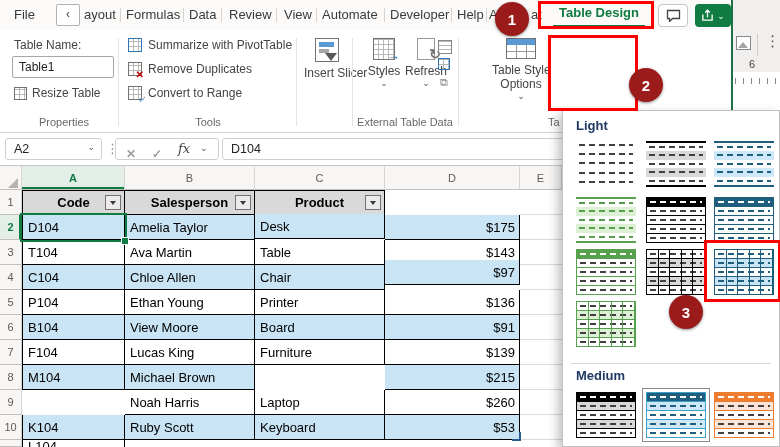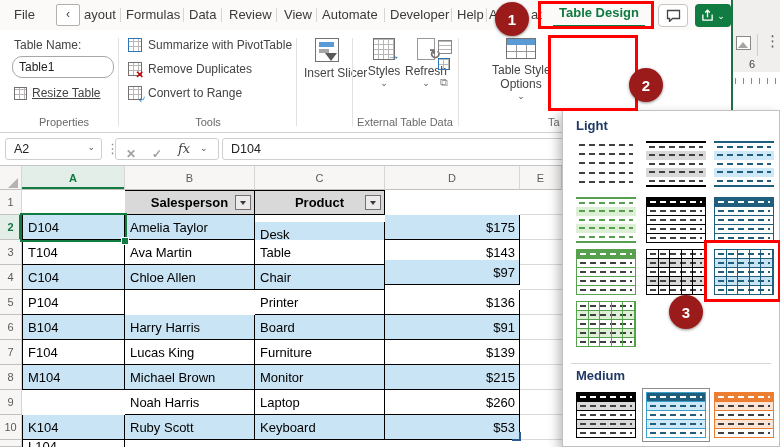--- a/index.html
+++ b/index.html
@@ -15,21 +15,21 @@
               text-align:center;line-height:26px;}
   #tab-design-underline{position:absolute;left:553px;top:25px;width:92px;height:3px;background:#107c41;}
   .winbtn{position:absolute;top:4px;height:23px;border-radius:4px;box-sizing:border-box;}
   #comment-btn{left:658px;width:30px;border:1px solid #c8c6c4;background:#fff;display:flex;align-items:center;justify-content:center;}
   #share-btn{left:695px;width:36px;background:#107c41;color:#fff;display:flex;align-items:center;justify-content:center;gap:3px;}
   
   #ribbon{left:0;top:30px;width:733px;height:103px;background:#ffffff;border-bottom:1px solid #d5d3d1;box-sizing:border-box;}
   .rlabel{position:absolute;font-size:12px;color:#444;white-space:nowrap;}
   .glabel{position:absolute;font-size:11px;color:#6b6967;text-align:center;white-space:nowrap;}
   .vsep{position:absolute;top:8px;width:1px;height:88px;background:#e4e2e0;}
-  #tname-input{position:absolute;left:12px;top:26px;width:94px;height:20px;border:1px solid #a9a7a5;border-radius:10px;
+  #tname-input{position:absolute;left:12px;top:26px;width:94px;height:20px;border:1px solid #a9a7a5;border-radius:2px;
                background:#fff;font-size:12px;color:#222;line-height:20px;padding-left:6px;box-sizing:content-box;}
   .icon-grid{box-sizing:border-box;border:1px solid #767171;background:
       repeating-linear-gradient(0deg,transparent 0 4px,#b9b7b5 4px 5px),
       repeating-linear-gradient(90deg,transparent 0 4px,#b9b7b5 4px 5px);}
   .chev{font-size:9px;color:#555;}
   #quick-btn{position:absolute;left:553px;top:8px;width:80px;height:70px;border:1px solid #8f8d8b;border-radius:3px;background:#fdfdfd;}
   
   #fbar{left:0;top:133px;width:733px;height:33px;background:#fff;border-bottom:1px solid #c8c6c4;box-sizing:border-box;}
   .fbox{position:absolute;top:5px;height:22px;border:1px solid #d1cfcd;border-radius:3px;background:#fff;box-sizing:border-box;}
   .fgly{position:absolute;top:8px;font-size:12px;color:#a19f9d;font-weight:700;}
@@ -109,21 +109,21 @@
       <path d="M2 6 v6 h10 V6 M7 9 V1.5 M4.5 3.8 L7 1.3 L9.5 3.8" fill="none" stroke="#fff" stroke-width="1.4"></path>
     </svg>
     <span class="chev" style="color:#fff">⌄</span>
   </div>
 
   <div id="ribbon" class="abs">
     <div class="rlabel" style="left:14px;top:8px;">Table Name:</div>
     <div id="tname-input">Table1</div>
     <div class="abs" style="left:14px;top:56px;display:flex;align-items:center;gap:5px;">
       <div class="icon-grid" style="width:13px;height:13px;"></div>
-      <span class="rlabel" style="position:static;text-decoration:underline;">Resize Table</span>
+      <span class="rlabel" style="position:static;">Resize Table</span>
     </div>
     <div class="glabel" style="left:14px;top:86px;width:100px;">Properties</div>
     <div class="vsep" style="left:118px;"></div>
 
     <div class="abs" style="left:128px;top:8px;display:flex;align-items:center;gap:6px;">
       <div class="icon-grid" style="width:14px;height:14px;border-color:#2e75b6;"></div>
       <span class="rlabel" style="position:static;">Summarize with PivotTable</span>
     </div>
     <div class="abs" style="left:128px;top:32px;display:flex;align-items:center;gap:6px;">
       <div class="icon-grid" style="width:14px;height:14px;position:relative;">
@@ -202,66 +202,69 @@
   </div>
 
   <div id="sheet" class="abs" style="left:0;top:166px;width:733px;height:281px;">
       <div class="colhdr" style="left: 0px; top: 0px; width: 22px; height: 24px;"></div>
       <div class="colhdr selhdr" style="left: 22px; top: 0px; width: 103px; height: 24px; box-shadow: rgb(16, 124, 65) 0px -2px 0px inset;">A</div>
       <div class="colhdr" style="left: 125px; top: 0px; width: 130px; height: 24px;">B</div>
       <div class="colhdr" style="left: 255px; top: 0px; width: 130px; height: 24px;">C</div>
       <div class="colhdr" style="left: 385px; top: 0px; width: 135px; height: 24px;">D</div>
       <div class="colhdr" style="left: 520px; top: 0px; width: 42px; height: 24px;">E</div>
       <div class="rowhdr" style="left: 0px; top: 24px; width: 22px; height: 25px;">1</div>
+      <div class="tcell hdrcell" style="left: 22px; top: 24px; width: 103px; height: 25px; border-left: 1px solid rgb(0, 0, 0); border-top: 1px solid rgb(0, 0, 0); background: rgb(217, 217, 217);">Code<div class="filterbtn">
+          <div class="ftri"></div>
+        </div></div>
       <div class="tcell hdrcell" style="left: 125px; top: 24px; width: 130px; height: 25px; border-top: 1px solid rgb(0, 0, 0); background: rgb(217, 217, 217);">Salesperson<div class="filterbtn">
           <div class="ftri"></div>
         </div></div>
       <div class="tcell hdrcell" style="left: 255px; top: 24px; width: 130px; height: 25px; border-top: 1px solid rgb(0, 0, 0); background: rgb(217, 217, 217);">Product<div class="filterbtn">
           <div class="ftri"></div>
         </div></div>
       <div class="ecell" style="left: 520px; top: 24px; width: 42px; height: 25px;"></div>
       <div class="rowhdr selhdr" style="left: 0px; top: 49px; width: 22px; height: 25px; box-shadow: rgb(16, 124, 65) -2px 0px 0px inset;">2</div>
       <div class="tcell" style="left: 22px; top: 49px; width: 103px; height: 25px; border-left: 1px solid rgb(0, 0, 0); background: rgb(201, 228, 244);">D104</div>
       <div class="tcell" style="left: 125px; top: 49px; width: 130px; height: 25px; background: rgb(201, 228, 244);">Amelia Taylor</div>
-      <div class="tcell" style="left: 255px; top: 56px; width: 130px; height: 25px; background: rgb(201, 228, 244);">Desk</div>
+      <div class="tcell" style="left: 255px; top: 48px; width: 130px; height: 25px; background: rgb(201, 228, 244);">Desk</div>
       <div class="tcell num" style="left: 385px; top: 49px; width: 135px; height: 25px; background: rgb(201, 228, 244);">$175</div>
       <div class="ecell" style="left: 520px; top: 49px; width: 42px; height: 25px;"></div>
       <div class="rowhdr" style="left: 0px; top: 74px; width: 22px; height: 25px;">3</div>
       <div class="tcell" style="left: 22px; top: 74px; width: 103px; height: 25px; border-left: 1px solid rgb(0, 0, 0);">T104</div>
       <div class="tcell" style="left: 125px; top: 74px; width: 130px; height: 25px;">Ava Martin</div>
       <div class="tcell" style="left: 255px; top: 74px; width: 130px; height: 25px;">Table</div>
       <div class="tcell num" style="left: 385px; top: 74px; width: 135px; height: 25px;">$143</div>
       <div class="ecell" style="left: 520px; top: 74px; width: 42px; height: 25px;"></div>
       <div class="rowhdr" style="left: 0px; top: 99px; width: 22px; height: 25px;">4</div>
       <div class="tcell" style="left: 22px; top: 99px; width: 103px; height: 25px; border-left: 1px solid rgb(0, 0, 0); background: rgb(201, 228, 244);">C104</div>
       <div class="tcell" style="left: 125px; top: 99px; width: 130px; height: 25px; background: rgb(201, 228, 244);">Chloe Allen</div>
       <div class="tcell" style="left: 255px; top: 99px; width: 130px; height: 25px; background: rgb(201, 228, 244);">Chair</div>
       <div class="tcell num" style="left: 385px; top: 94px; width: 135px; height: 25px; background: rgb(201, 228, 244);">$97</div>
       <div class="ecell" style="left: 520px; top: 99px; width: 42px; height: 25px;"></div>
       <div class="rowhdr" style="left: 0px; top: 124px; width: 22px; height: 25px;">5</div>
       <div class="tcell" style="left: 22px; top: 124px; width: 103px; height: 25px; border-left: 1px solid rgb(0, 0, 0);">P104</div>
+      <div class="tcell" style="left: 125px; top: 124px; width: 130px; height: 25px;">Ethan Young</div>
       <div class="tcell" style="left: 255px; top: 124px; width: 130px; height: 25px;">Printer</div>
       <div class="tcell num" style="left: 385px; top: 124px; width: 135px; height: 25px;">$136</div>
       <div class="ecell" style="left: 520px; top: 124px; width: 42px; height: 25px;"></div>
       <div class="rowhdr" style="left: 0px; top: 149px; width: 22px; height: 25px;">6</div>
       <div class="tcell" style="left: 22px; top: 149px; width: 103px; height: 25px; border-left: 1px solid rgb(0, 0, 0); background: rgb(201, 228, 244);">B104</div>
-      <div class="tcell" style="left: 125px; top: 149px; width: 130px; height: 25px; background: rgb(201, 228, 244);">Harry Harris</div>
+      <div class="tcell" style="left: 125px; top: 149px; width: 130px; height: 25px; background: rgb(201, 228, 244);">View Moore</div>
       <div class="tcell" style="left: 255px; top: 149px; width: 130px; height: 25px; background: rgb(201, 228, 244);">Board</div>
       <div class="tcell num" style="left: 385px; top: 149px; width: 135px; height: 25px; background: rgb(201, 228, 244);">$91</div>
       <div class="ecell" style="left: 520px; top: 149px; width: 42px; height: 25px;"></div>
       <div class="rowhdr" style="left: 0px; top: 174px; width: 22px; height: 25px;">7</div>
       <div class="tcell" style="left: 22px; top: 174px; width: 103px; height: 25px; border-left: 1px solid rgb(0, 0, 0);">F104</div>
       <div class="tcell" style="left: 125px; top: 174px; width: 130px; height: 25px;">Lucas King</div>
       <div class="tcell" style="left: 255px; top: 174px; width: 130px; height: 25px;">Furniture</div>
       <div class="tcell num" style="left: 385px; top: 174px; width: 135px; height: 25px;">$139</div>
       <div class="ecell" style="left: 520px; top: 174px; width: 42px; height: 25px;"></div>
       <div class="rowhdr" style="left: 0px; top: 199px; width: 22px; height: 25px;">8</div>
       <div class="tcell" style="left: 22px; top: 199px; width: 103px; height: 25px; border-left: 1px solid rgb(0, 0, 0); background: rgb(201, 228, 244);">M104</div>
       <div class="tcell" style="left: 125px; top: 199px; width: 130px; height: 25px; background: rgb(201, 228, 244);">Michael Brown</div>
-      <div class="tcell" style="left: 255px; top: 199px; width: 130px; height: 25px; background: rgb(201, 228, 244);">Monitor</div>
       <div class="tcell num" style="left: 385px; top: 199px; width: 135px; height: 25px; background: rgb(201, 228, 244);">$215</div>
       <div class="ecell" style="left: 520px; top: 199px; width: 42px; height: 25px;"></div>
       <div class="rowhdr" style="left: 0px; top: 224px; width: 22px; height: 25px;">9</div>
       <div class="tcell" style="left: 22px; top: 224px; width: 103px; height: 25px; border-left: 1px solid rgb(0, 0, 0); margin-top: 44px;">L104</div>
       <div class="tcell" style="left: 125px; top: 224px; width: 130px; height: 25px;">Noah Harris</div>
       <div class="tcell" style="left: 255px; top: 224px; width: 130px; height: 25px;">Laptop</div>
       <div class="tcell num" style="left: 385px; top: 224px; width: 135px; height: 25px;">$260</div>
       <div class="ecell" style="left: 520px; top: 224px; width: 42px; height: 25px;"></div>
       <div class="rowhdr" style="left: 0px; top: 249px; width: 22px; height: 25px;">10</div>
       <div class="tcell" style="left: 22px; top: 249px; width: 103px; height: 25px; border-left: 1px solid rgb(0, 0, 0); background: rgb(201, 228, 244);">K104</div>

